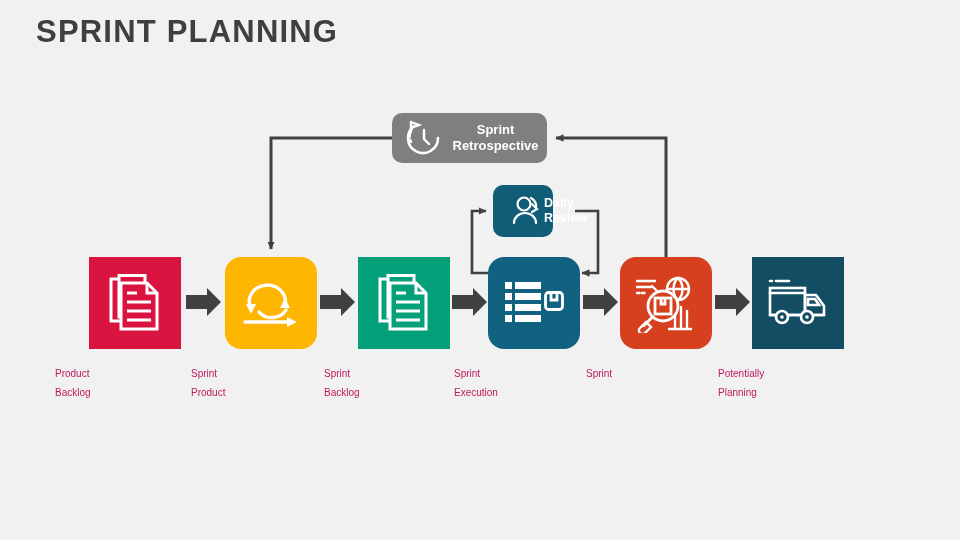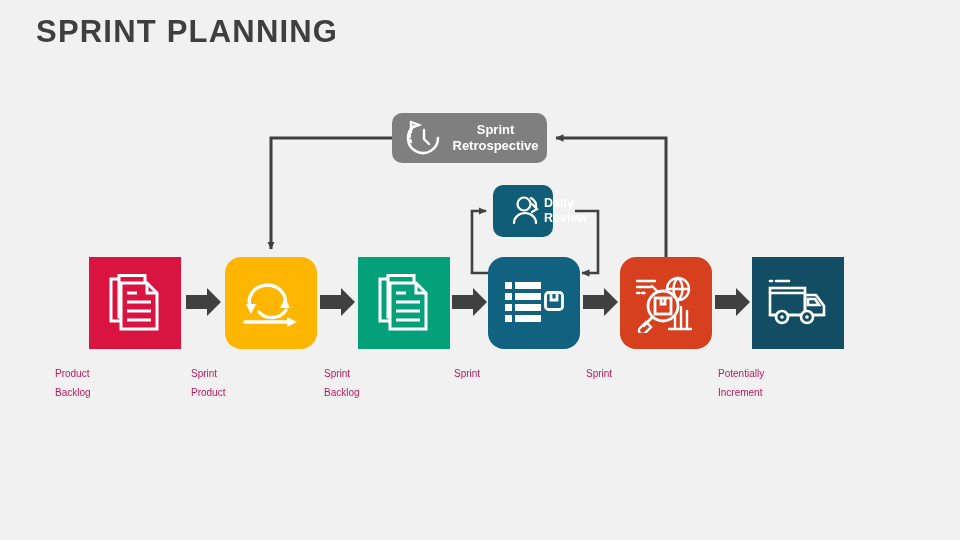--- a/index.html
+++ b/index.html
@@ -237,20 +237,21 @@
         </g>
         <g fill="none" stroke="#ffffff" stroke-width="2.8">
           <rect x="42.5" y="12.5" width="17" height="17" rx="3"></rect>
           <path d="M48,12.5 L48,20 L54,20 L54,12.5"></path>
         </g>
       </svg>
     </span>
   </div>
   <div class="caption c-execution">
     <div>Sprint</div>
+    <div>Execution</div>
   </div>
 
   <div class="node icon-box rnd n-review">
     <span>
       <svg width="62" height="60" viewBox="0 0 62 60">
         <g fill="none" stroke="#ffffff" stroke-width="2.4" stroke-linecap="round">
           <path d="M2,8 L20,8"></path>
           <path d="M2,14 L16,14"></path>
           <path d="M2,20 L10,20" stroke-dasharray="2.5,2.5"></path>
           <circle cx="43" cy="16" r="11"></circle>
@@ -288,21 +289,21 @@
           <circle cx="15" cy="40" r="6" fill="#124d63"></circle>
           <circle cx="40" cy="40" r="6" fill="#124d63"></circle>
         </g>
         <circle cx="15" cy="40" r="1.8" fill="#ffffff"></circle>
         <circle cx="40" cy="40" r="1.8" fill="#ffffff"></circle>
       </svg>
     </span>
   </div>
   <div class="caption c-increment">
     <div>Potentially</div>
-    <div>Increment</div>
+    <div>Planning</div>
   </div>
 
   <div class="pill n-retro">
     <span class="pill-icon">
       <svg width="42" height="40" viewBox="0 0 42 40">
         <g fill="none" stroke="#ffffff" stroke-width="2.4" stroke-linecap="round">
           <path d="M36,20 A15,15 0 1 1 12,8" stroke-width="2.6"></path>
           <path d="M10,10 A15,15 0 0 0 9,24" stroke-dasharray="3,3"></path>
           <path d="M9,4 L9,14"></path>
           <path d="M9,4 L17,7 L9,10"></path>

